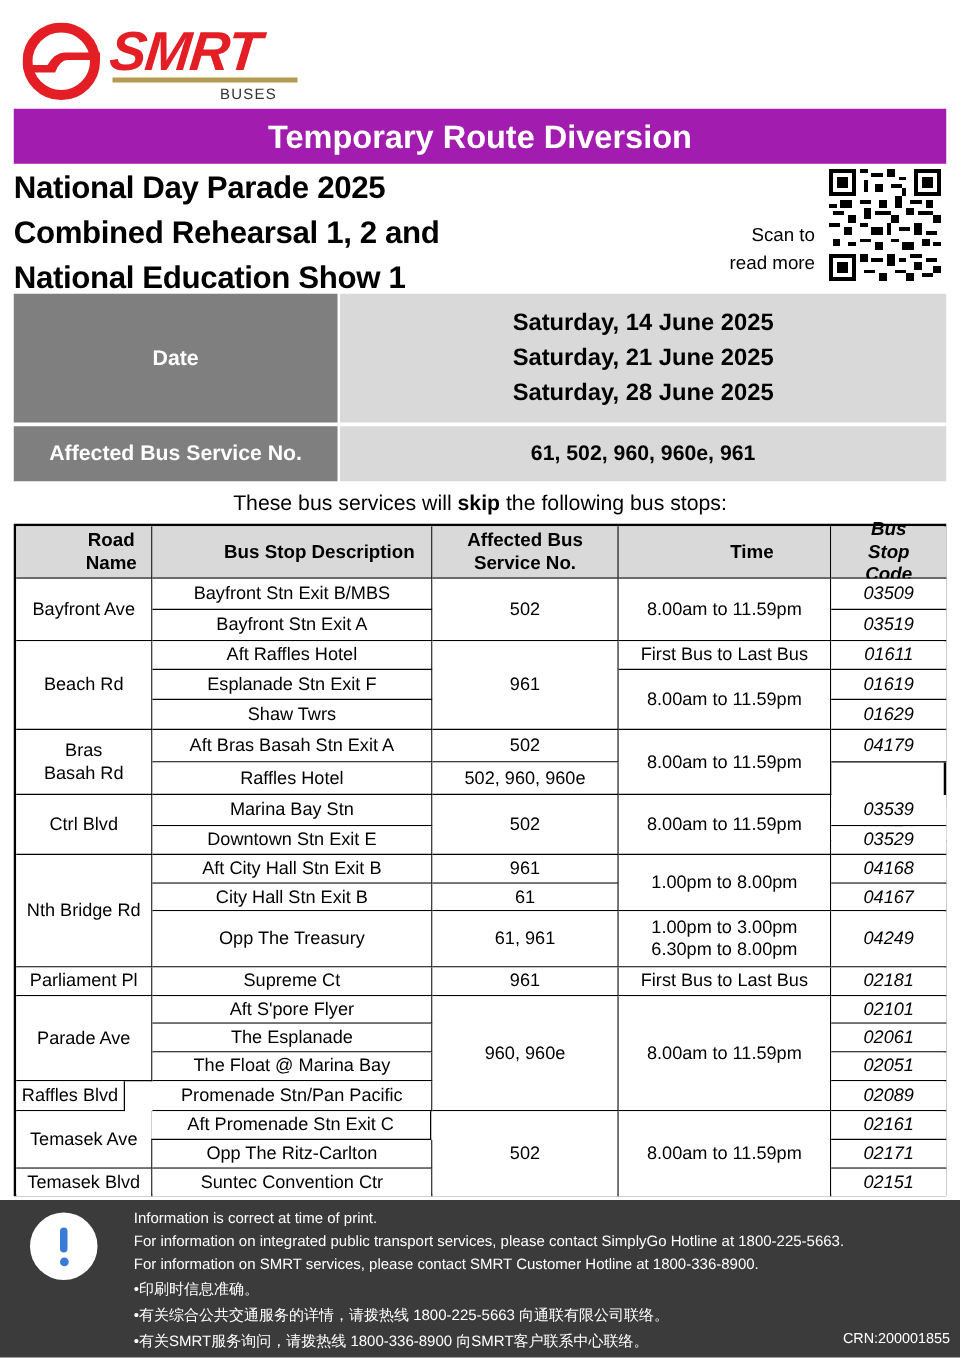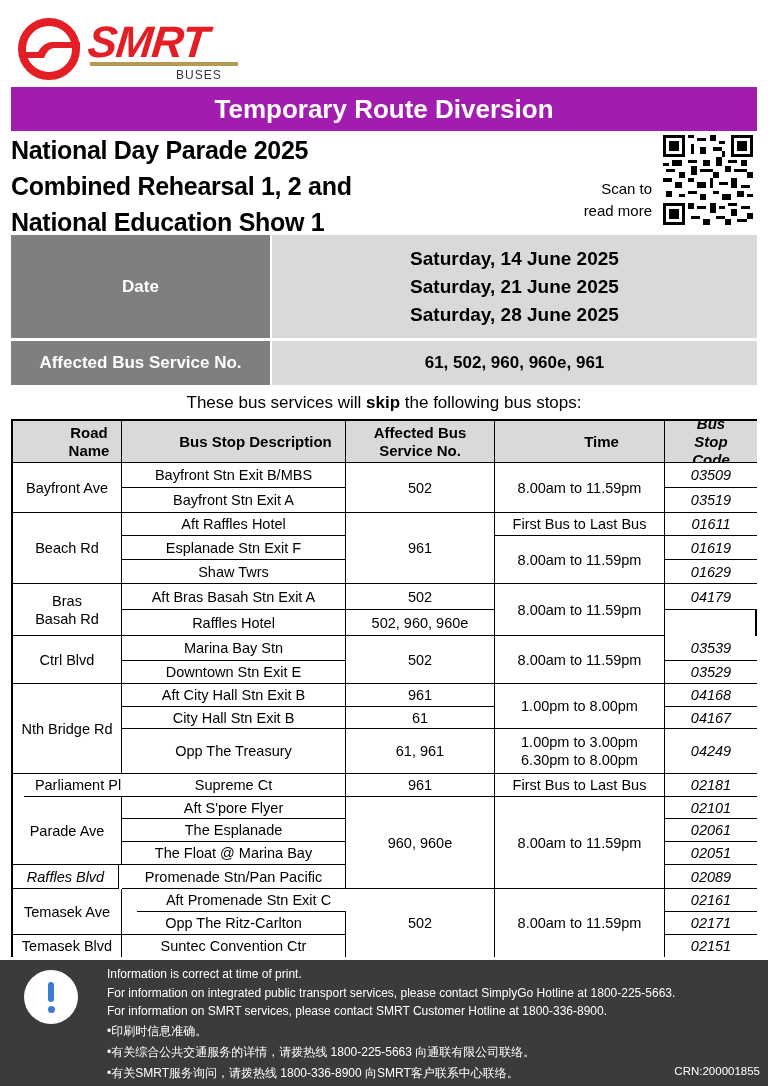--- a/index.html
+++ b/index.html
@@ -144,44 +144,44 @@
   <div class="cell hcell" style="left:109px;top:0;width:224px;height:42px;">Bus Stop Description</div>
   <div class="cell hcell" style="left:333px;top:0;width:149px;height:42px;padding:0 22px;">Affected Bus Service No.</div>
   <div class="cell hcell" style="left:482px;top:0;width:170px;height:42px;">Time</div>
   <div class="cell hcell last" style="left:652px;top:0;width:92px;height:42px;padding:0 14px;">Bus Stop Code</div>
 
   <div class="cell" style="left:0;top:42px;width:109px;height:50px;">Bayfront Ave</div>
   <div class="cell" style="left:0;top:92px;width:109px;height:71px;">Beach Rd</div>
   <div class="cell" style="left:0;top:163px;width:109px;height:52px;padding:0 18px;">Bras Basah Rd</div>
   <div class="cell" style="left:0;top:215px;width:109px;height:48px;">Ctrl Blvd</div>
   <div class="cell" style="left:0;top:263px;width:109px;height:90px;">Nth Bridge Rd</div>
-  <div class="cell" style="left:11px;top:353px;width:109px;height:23px;">Parliament Pl</div>
+  <div class="cell" style="left:0;top:353px;width:109px;height:23px;">Parliament Pl</div>
   <div class="cell" style="left:0;top:376px;width:109px;height:68px;">Parade Ave</div>
-  <div class="cell" style="left:0;top:444px;width:106px;height:24px;font-style:italic;">Raffles Blvd</div>
+  <div class="cell" style="left:0;top:444px;width:87px;height:24px;">Raffles Blvd</div>
   <div class="cell" style="left:0;top:468px;width:109px;height:46px;">Temasek Ave</div>
   <div class="cell" style="left:0;top:514px;width:109px;height:22px;border-bottom:none;">Temasek Blvd</div>
 
   <div class="cell" style="left:109px;top:42px;width:224px;height:25px;">Bayfront Stn Exit B/MBS</div>
   <div class="cell" style="left:109px;top:67px;width:224px;height:25px;">Bayfront Stn Exit A</div>
   <div class="cell" style="left:109px;top:92px;width:224px;height:23px;">Aft Raffles Hotel</div>
   <div class="cell" style="left:109px;top:115px;width:224px;height:24px;">Esplanade Stn Exit F</div>
   <div class="cell" style="left:109px;top:139px;width:224px;height:24px;">Shaw Twrs</div>
   <div class="cell" style="left:109px;top:163px;width:224px;height:26px;">Aft Bras Basah Stn Exit A</div>
   <div class="cell" style="left:109px;top:189px;width:224px;height:26px;">Raffles Hotel</div>
   <div class="cell" style="left:109px;top:215px;width:224px;height:25px;">Marina Bay Stn</div>
   <div class="cell" style="left:109px;top:240px;width:224px;height:23px;">Downtown Stn Exit E</div>
   <div class="cell" style="left:109px;top:263px;width:224px;height:23px;">Aft City Hall Stn Exit B</div>
   <div class="cell" style="left:109px;top:286px;width:224px;height:22px;">City Hall Stn Exit B</div>
   <div class="cell" style="left:109px;top:308px;width:224px;height:45px;">Opp The Treasury</div>
   <div class="cell" style="left:109px;top:353px;width:224px;height:23px;">Supreme Ct</div>
   <div class="cell" style="left:109px;top:376px;width:224px;height:22px;">Aft S'pore Flyer</div>
   <div class="cell" style="left:109px;top:398px;width:224px;height:23px;">The Esplanade</div>
   <div class="cell" style="left:109px;top:421px;width:224px;height:23px;">The Float @ Marina Bay</div>
   <div class="cell" style="left:109px;top:444px;width:224px;height:24px;">Promenade Stn/Pan Pacific</div>
-  <div class="cell" style="left:124px;top:468px;width:224px;height:23px;">Aft Promenade Stn Exit C</div>
+  <div class="cell" style="left:108px;top:468px;width:224px;height:23px;">Aft Promenade Stn Exit C</div>
   <div class="cell" style="left:109px;top:491px;width:224px;height:23px;">Opp The Ritz-Carlton</div>
   <div class="cell" style="left:109px;top:514px;width:224px;height:22px;border-bottom:none;">Suntec Convention Ctr</div>
 
   <div class="cell" style="left:333px;top:42px;width:149px;height:50px;">502</div>
   <div class="cell" style="left:333px;top:92px;width:149px;height:71px;">961</div>
   <div class="cell" style="left:333px;top:163px;width:149px;height:26px;">502</div>
   <div class="cell" style="left:333px;top:189px;width:149px;height:26px;">502, 960, 960e</div>
   <div class="cell" style="left:333px;top:215px;width:149px;height:48px;">502</div>
   <div class="cell" style="left:333px;top:263px;width:149px;height:23px;">961</div>
   <div class="cell" style="left:333px;top:286px;width:149px;height:22px;">61</div>

